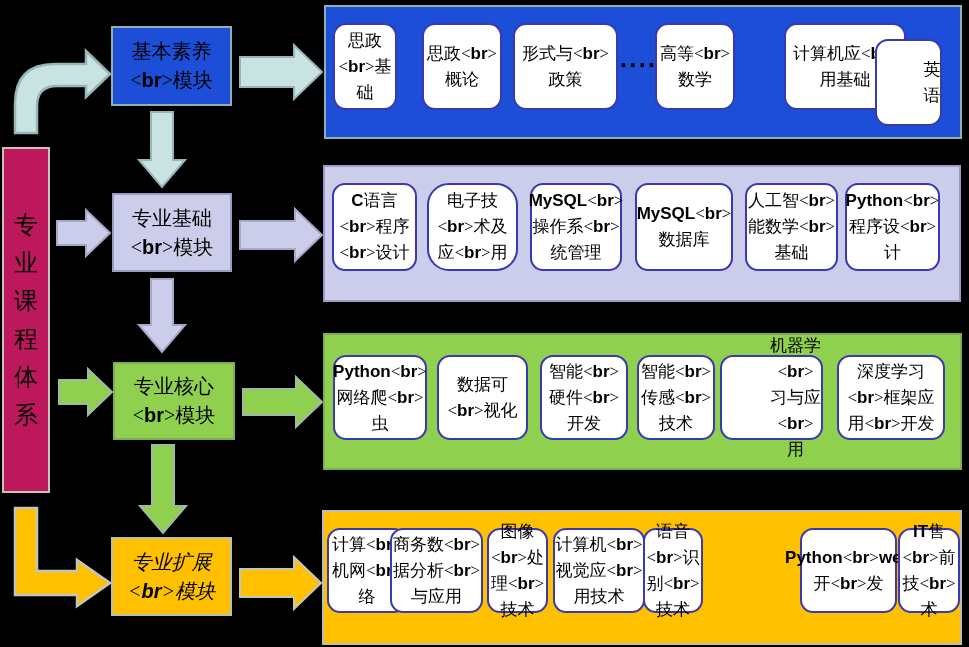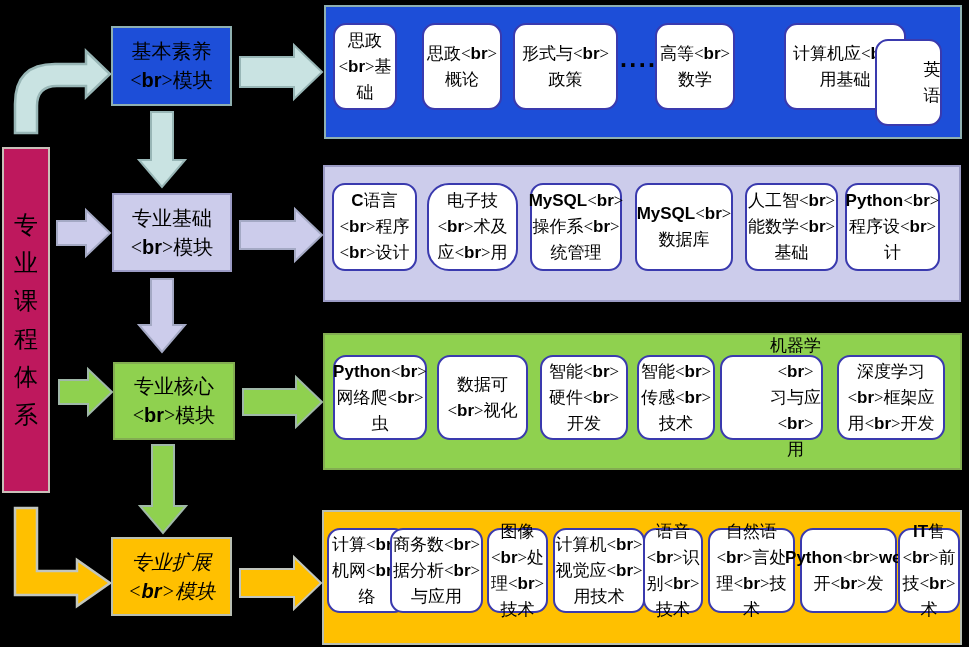--- a/index.html
+++ b/index.html
@@ -160,23 +160,20 @@
       </div>
     <div class="card" style="left:163px;top:16px;width:61px;height:85px;">
         <span class="fmt">图像&lt;<b>br</b>&gt;处理&lt;<b>br</b>&gt;技术</span>
       </div>
     <div class="card" style="left:229px;top:16px;width:92px;height:85px;">
         <span class="fmt">计算机&lt;<b>br</b>&gt;视觉应&lt;<b>br</b>&gt;用技术</span>
       </div>
     <div class="card" style="left:319px;top:16px;width:60px;height:85px;">
         <span class="fmt">语音&lt;<b>br</b>&gt;识别&lt;<b>br</b>&gt;技术</span>
       </div>
-    <div class="card" style="left:384px;top:16px;width:87px;height:85px;">
-        <span class="fmt">自然语&lt;<b>br</b>&gt;言处理&lt;<b>br</b>&gt;技术</span>
-      </div>
     <div class="card" style="left:476px;top:16px;width:97px;height:85px;">
         <span class="fmt"><b>Python</b>&lt;<b>br</b>&gt;<b>web</b>开&lt;<b>br</b>&gt;发</span>
       </div>
     <div class="card" style="left:574px;top:16px;width:62px;height:85px;">
         <span class="fmt"><b>IT</b>售&lt;<b>br</b>&gt;前技&lt;<b>br</b>&gt;术</span>
       </div>
   </div>
 
 </div>
 

